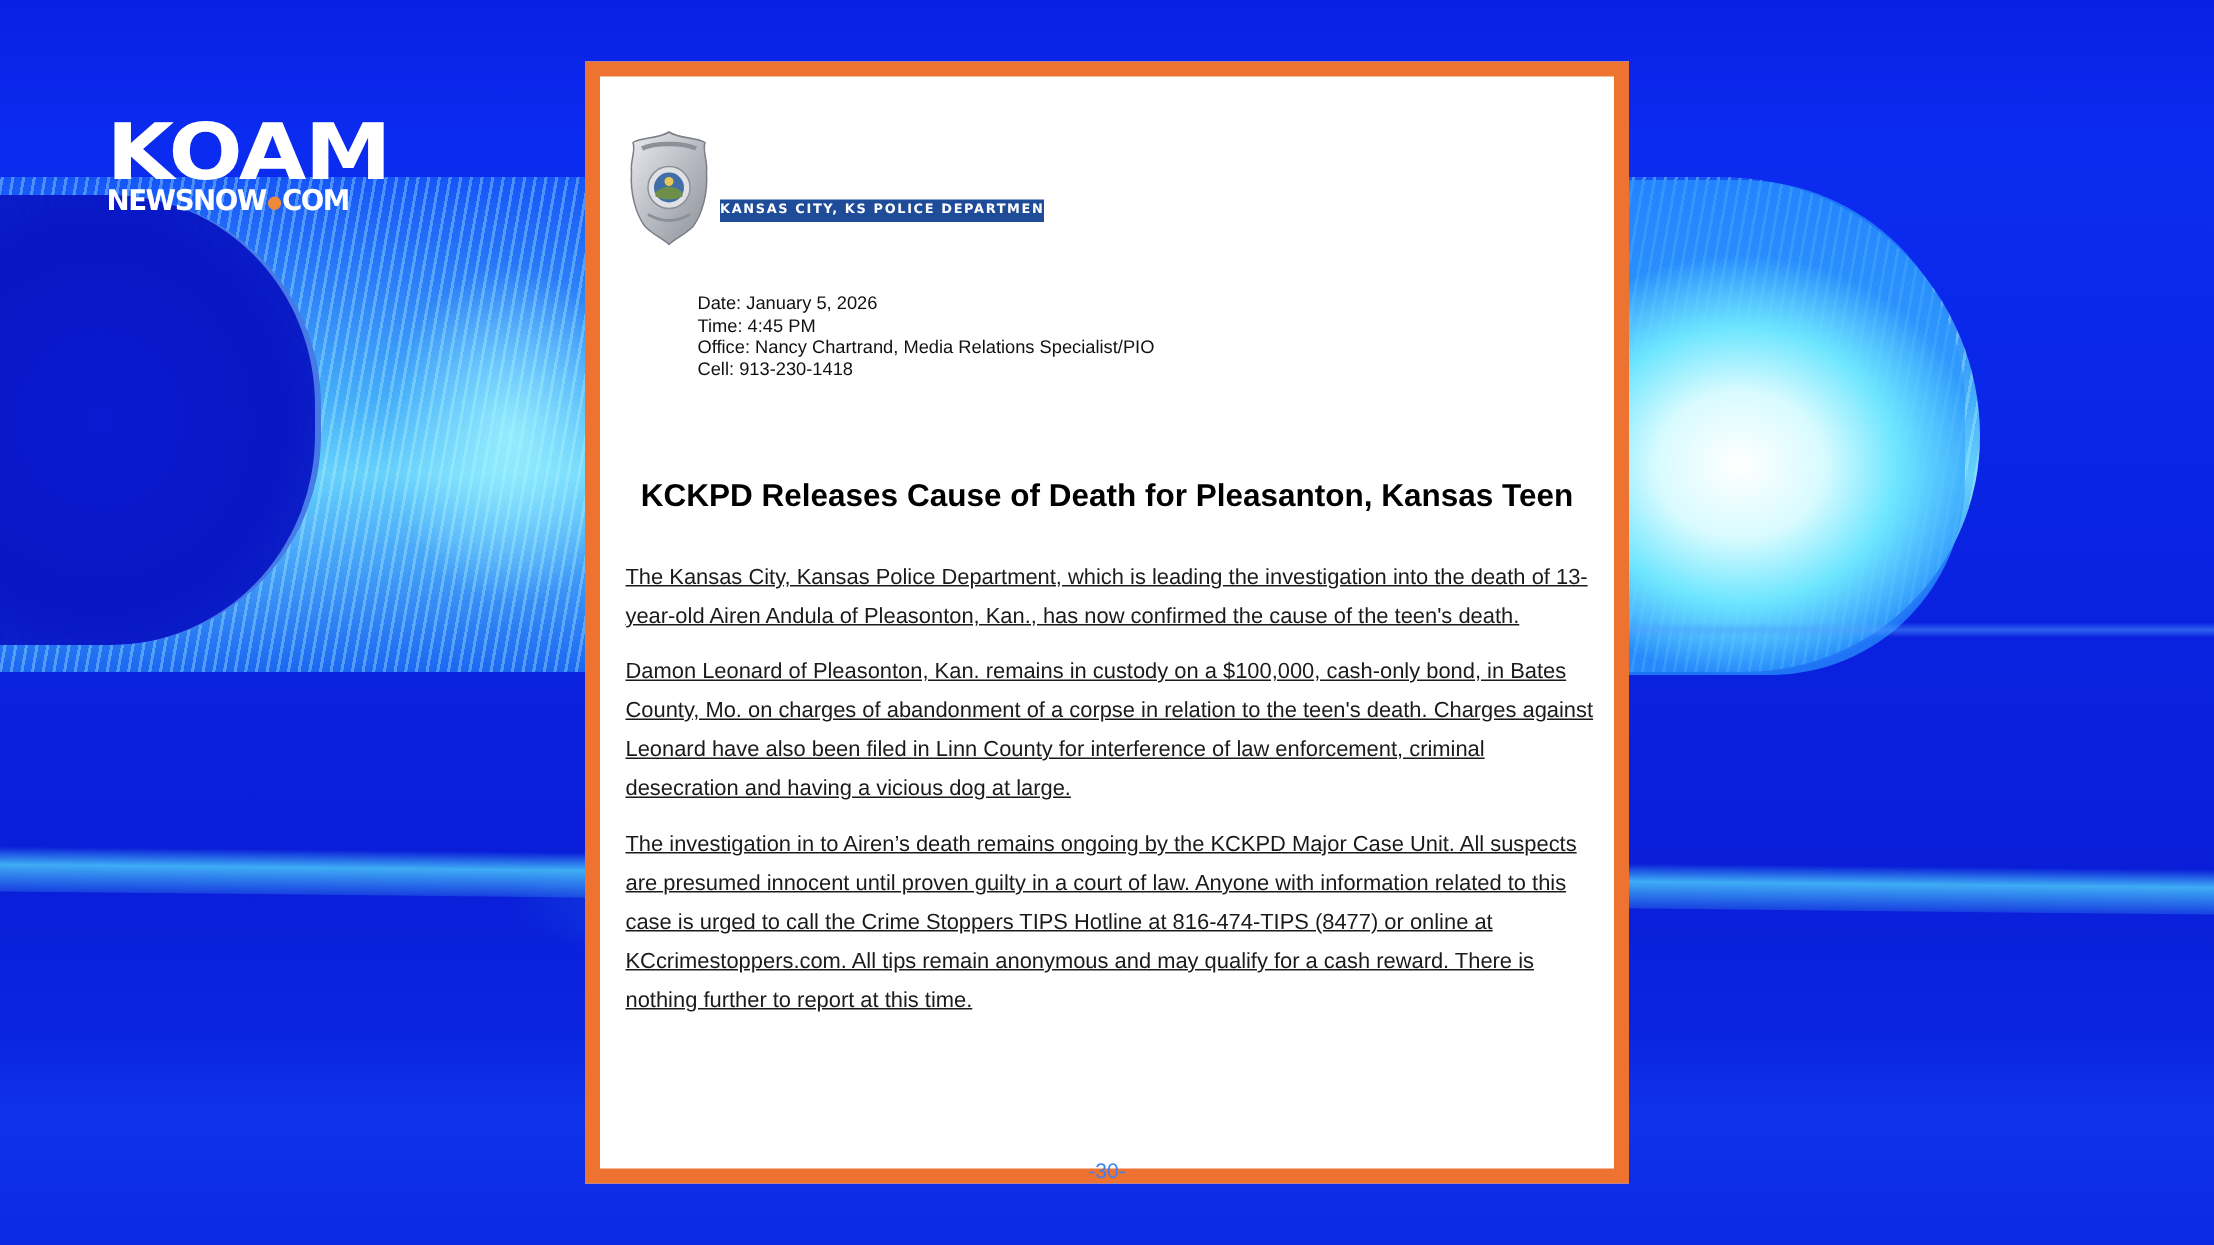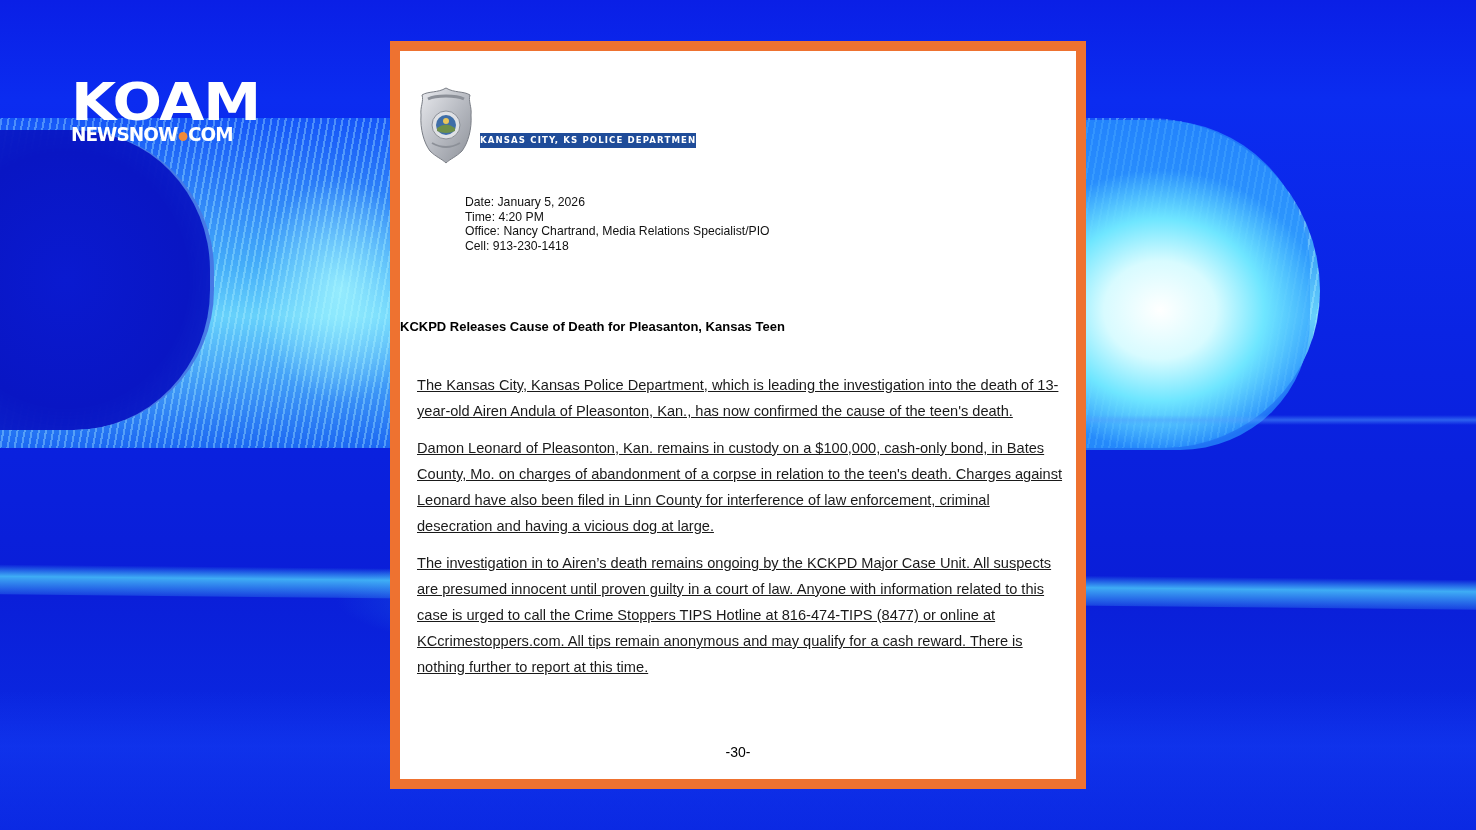--- a/index.html
+++ b/index.html
@@ -88,28 +88,28 @@
       position: absolute; left: 62px; top: 48px; width: 216px; height: 15px;
       background: #1f4c99; color: #fff; font-weight: 700; font-size: 8.6px; letter-spacing: 1.1px;
       line-height: 15px; text-align: right; white-space: nowrap;
       font-family: "DejaVu Sans", sans-serif;
     }
 
     .meta { position: absolute; left: 17px; top: 144px; font-size: 12.2px; line-height: 14.5px; color: #111; margin-left: 48px; }
     .meta div { white-space: nowrap; }
 
     .headline {
-      position: absolute; left: 0; right: 0; top: 268px; 
-      font-weight: 700; font-size: 13px; color: #000;
+      position: absolute; left: 0; right: 0; top: 268px; text-align: center;
+      font-weight: 700; font-size: 21px; color: #000;
     }
 
     .body-text { position: absolute; left: 17px; width: 650px; top: 321px; font-size: 14.6px; line-height: 26px; color: #1a1a1a; }
     .body-text p { margin: 0 0 11px 0; text-decoration: underline; }
 
-    .end-mark { position: absolute; left: 0; right: 0; top: 693px; text-align: center; font-size: 14px; color: #000000; }
+    .end-mark { position: absolute; left: 0; right: 0; top: 721px; text-align: center; font-size: 14px; color: #3b82f6; }
   </style>
 </head>
 <body>
 
 <div class="bg">
   <div class="lightbar"></div>
   <div class="glow-left"></div>
   <div class="dark-mount"></div>
   <div class="glow-right"></div>
   <div class="roof-line2"></div>
@@ -140,21 +140,21 @@
         <circle cx="28" cy="40" r="10" fill="#3f6ea8"></circle>
         <path d="M19 43 Q28 36 37 43 L37 46 Q28 50 19 46 Z" fill="#6d8f4a"></path>
         <circle cx="28" cy="36" r="3" fill="#e9c65a"></circle>
         <path d="M14 58 Q28 66 42 58" fill="none" stroke="#8c9098" stroke-width="2"></path>
       </svg>
       <div class="agency-strip">KANSAS CITY, KS POLICE DEPARTMENT</div>
     </div>
 
     <div class="meta">
       <div>Date: January 5, 2026</div>
-      <div>Time: 4:20 PM</div>
+      <div>Time: 4:45 PM</div>
       <div>Office: Nancy Chartrand, Media Relations Specialist/PIO</div>
       <div>Cell: 913-230-1418</div>
     </div>
 
     <div class="headline">KCKPD Releases Cause of Death for Pleasanton, Kansas Teen</div>
 
     <div class="body-text">
       <p>The Kansas City, Kansas Police Department, which is leading the investigation into the death of 13-year-old Airen Andula of Pleasonton, Kan., has now confirmed the cause of the teen's death.</p>
       <p>Damon Leonard of Pleasonton, Kan. remains in custody on a $100,000, cash-only bond, in Bates County, Mo. on charges of abandonment of a corpse in relation to the teen's death. Charges against Leonard have also been filed in Linn County for interference of law enforcement, criminal desecration and having a vicious dog at large.</p>
       <p>The investigation in to Airen’s death remains ongoing by the KCKPD Major Case Unit. All suspects are presumed innocent until proven guilty in a court of law. Anyone with information related to this case is urged to call the Crime Stoppers TIPS Hotline at 816-474-TIPS (8477) or online at KCcrimestoppers.com.  All tips remain anonymous and may qualify for a cash reward. There is nothing further to report at this time.</p>

